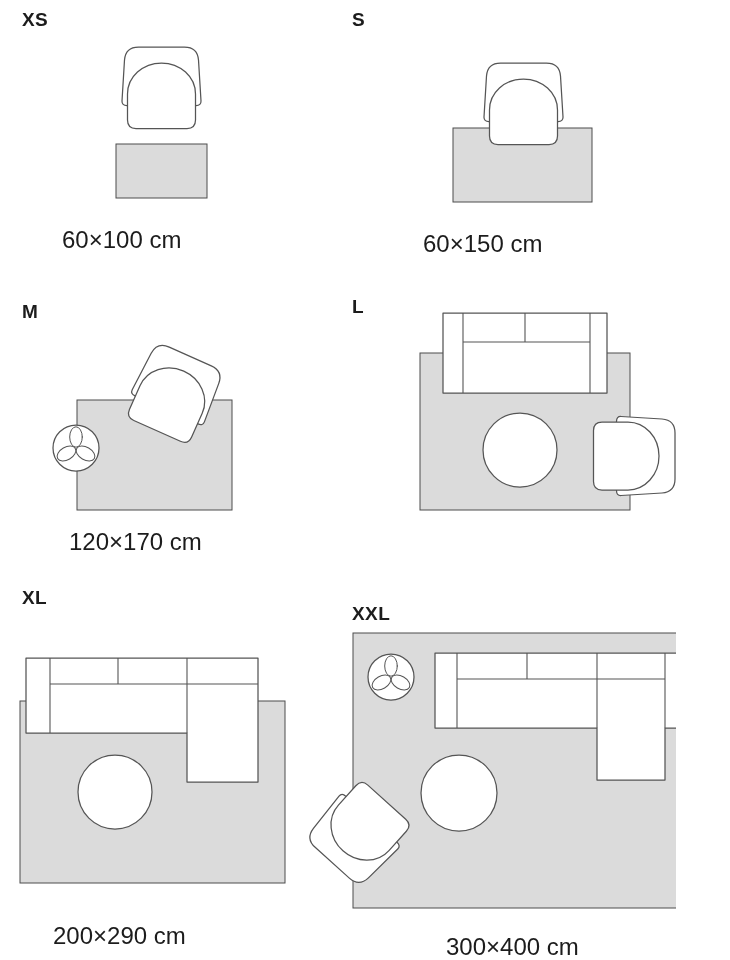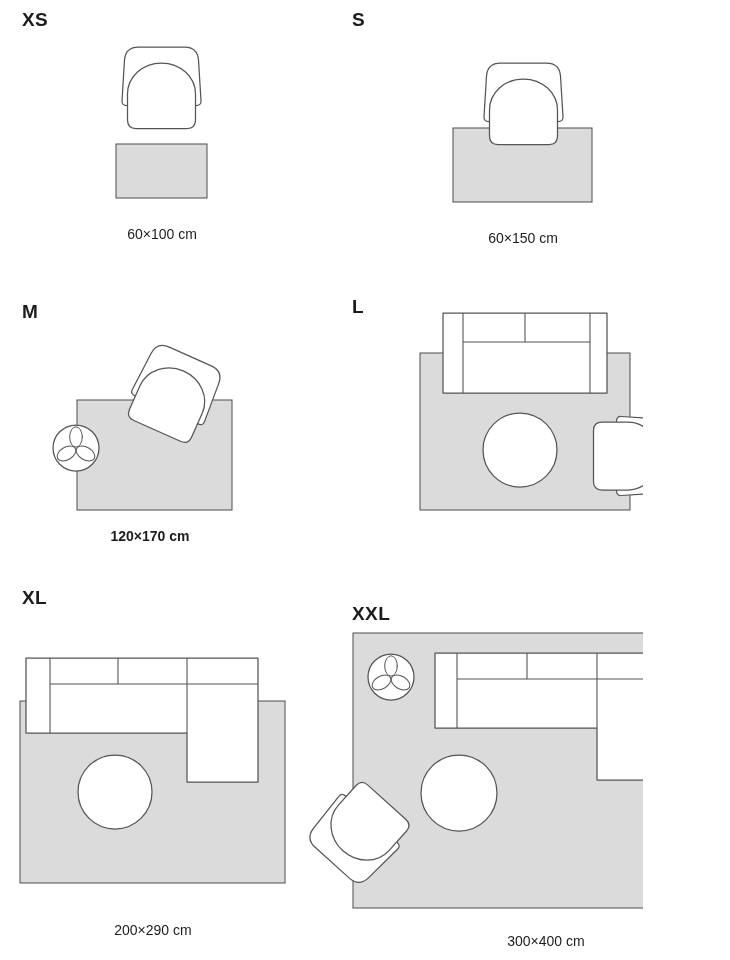--- a/index.html
+++ b/index.html
@@ -1,26 +1,27 @@
 <!DOCTYPE html>
 <html style="--rug-fill: #dbdbdb; --rug-border: #4c4c4c; --line: #555555; --text: #1c1c1c;"><head>
 <meta charset="utf-8">
 <style>
   html,body{margin:0;padding:0;background:#ffffff;}
   .canvas{
     position:relative;width:643px;height:960px;background:#ffffff;overflow:hidden;
     font-family:"Liberation Sans", sans-serif;
+    padding-left:33px;
   }
   .art{position:absolute;left:0;top:0;}
   .size-header{
     position:absolute;font-size:19px;font-weight:700;color:var(--text,#1c1c1c);
     letter-spacing:.4px;line-height:1.1;
   }
   .dim-label{
-    position:absolute;width:200px;text-align:center;font-size:14px;font-weight:400;
+    position:absolute;width:200px;font-size:24px;font-weight:400;
     color:var(--text,#1c1c1c);line-height:1.2;
   }
   .rug{fill:var(--rug-fill,#dbdbdb);stroke:var(--rug-border,#4c4c4c);stroke-width:1;}
   .furn{fill:#ffffff;stroke:var(--line,#555555);stroke-width:1.25;stroke-linejoin:round;stroke-linecap:round;}
   .furn-line{fill:none;stroke:var(--line,#555555);stroke-width:1.1;stroke-linecap:butt;}
 </style>
 </head>
 <body>
 
 <div class="canvas">
@@ -98,17 +99,17 @@
 
   <div class="size-header" style="left:22px;top:10px;">XS</div>
   <div class="size-header" style="left:352px;top:10px;">S</div>
   <div class="size-header" style="left:22px;top:302px;">M</div>
   <div class="size-header" style="left:352px;top:297px;">L</div>
   <div class="size-header" style="left:22px;top:588px;">XL</div>
   <div class="size-header" style="left:352px;top:604px;">XXL</div>
 
   <div class="dim-label" style="left:62px;top:226px;">60×100 cm</div>
   <div class="dim-label" style="left:423px;top:230px;">60×150 cm</div>
-  <div class="dim-label" style="left:50px;top:528px;font-weight:bold;">120×170 cm</div>
+  <div class="dim-label" style="left:69px;top:528px;">120×170 cm</div>
   <div class="dim-label" style="left:53px;top:922px;">200×290 cm</div>
   <div class="dim-label" style="left:446px;top:925px;margin-top:8px;">300×400 cm</div>
 
 </div>
 
 </body></html>

